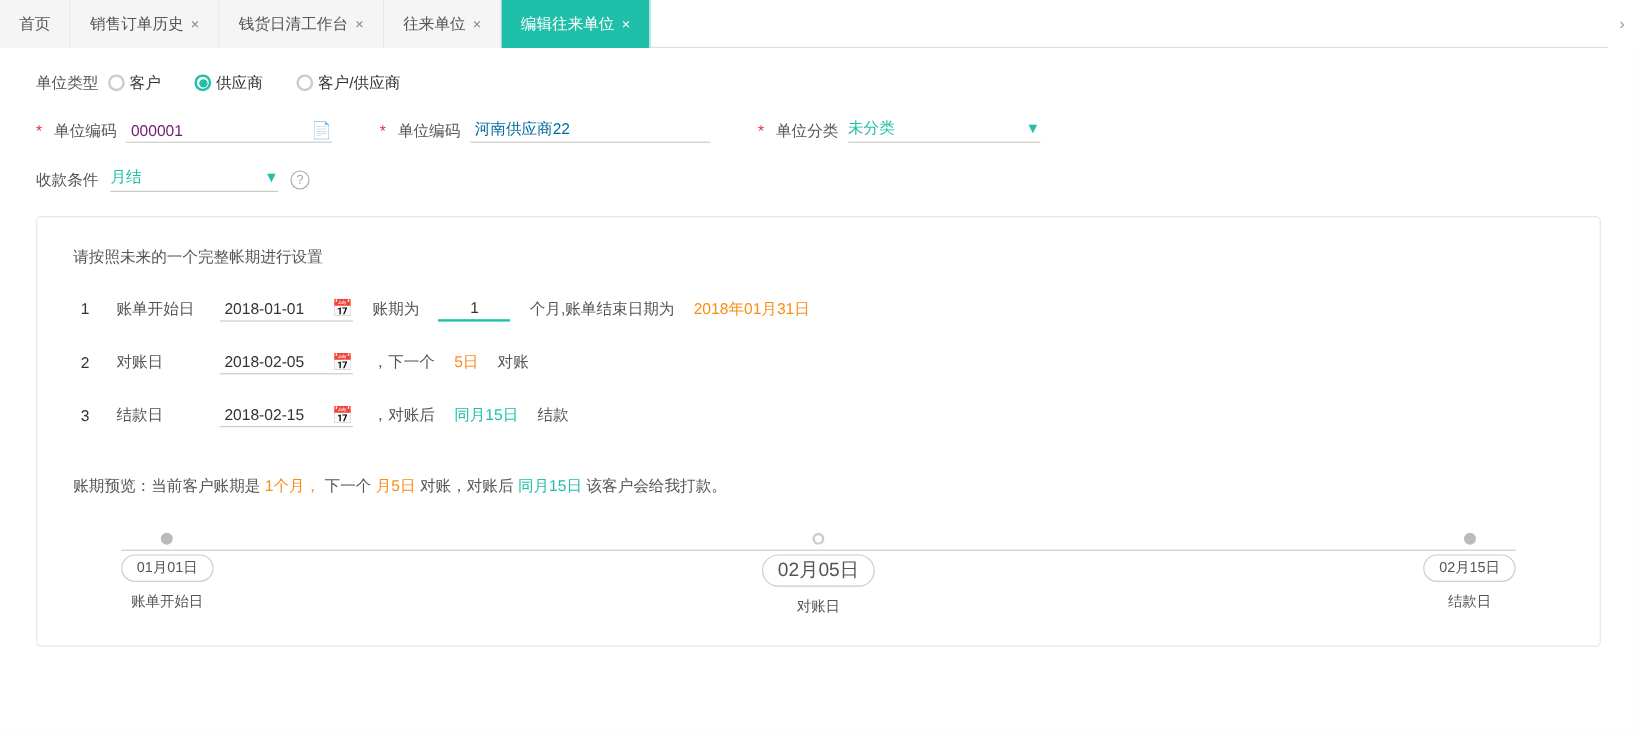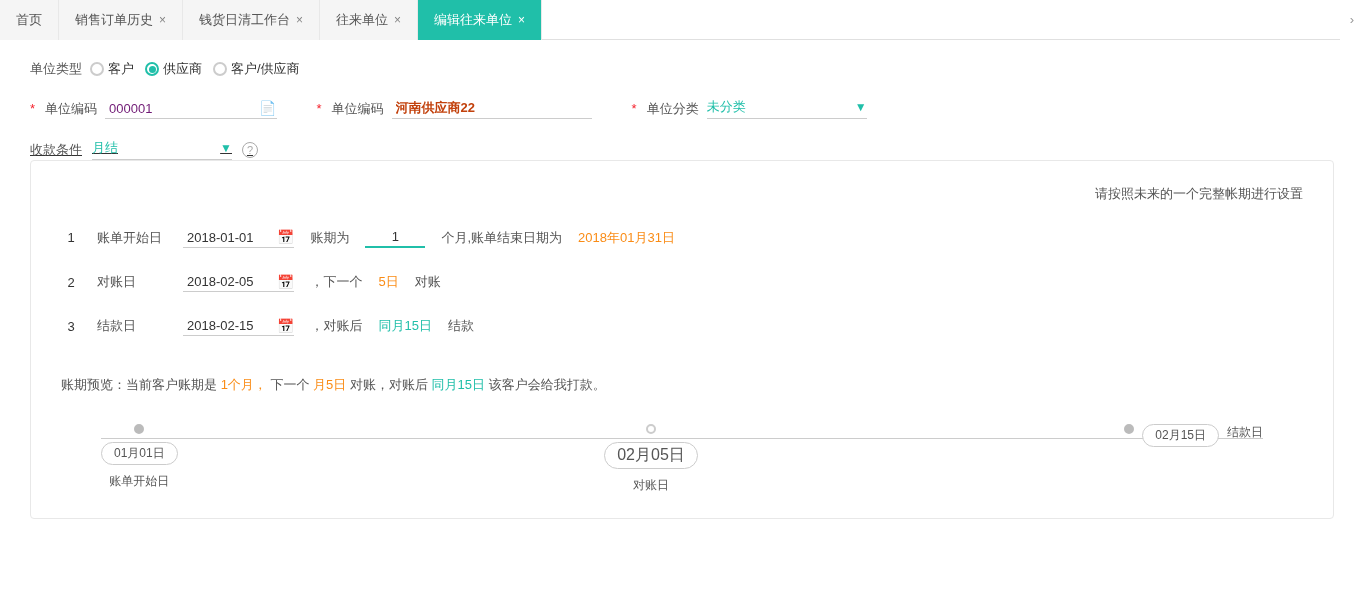--- a/index.html
+++ b/index.html
@@ -75,24 +75,23 @@
     .required-star {
       color: #f5222d;
       margin-right: 2px;
     }
     .form-input {
       border: none;
       border-bottom: 1px solid #ccc;
       outline: none;
       padding: 2px 4px;
       font-size: 13px;
-      color: #c2410c;
+      color: #0369a1;
       background: transparent;
       width: 160px;
-      font-weight: bold;
     }
     .input-with-icon {
       display: flex;
       align-items: center;
       border-bottom: 1px solid #ccc;
       gap: 4px;
     }
     .input-with-icon input {
       border: none;
       outline: none;
@@ -105,21 +104,21 @@
     .icon-btn {
       cursor: pointer;
       color: #aaa;
       font-size: 14px;
     }
 
     
     .radio-group {
       display: flex;
       align-items: center;
-      gap: 11px;
+      gap: 28px;
     }
     .radio-item {
       display: flex;
       align-items: center;
       gap: 4px;
       cursor: pointer;
     }
     .radio-circle {
       width: 14px;
       height: 14px;
@@ -154,21 +153,21 @@
       font-size: 13px;
       color: #20bfa9;
     }
     .chevron-icon { color: #20bfa9; font-size: 12px; }
 
     
     .payment-row {
       display: flex;
       align-items: center;
       gap: 10px;
-      text-decoration: underline;
+      margin-bottom: 20px;
     }
     .help-icon {
       width: 16px;
       height: 16px;
       border-radius: 50%;
       border: 1px solid #aaa;
       display: flex;
       align-items: center;
       justify-content: center;
       font-size: 11px;
@@ -181,21 +180,20 @@
       border: 1px solid #e8e8e8;
       border-radius: 4px;
       padding: 24px 30px;
       margin-bottom: 20px;
       background: #fff;
     }
     .card-title {
       font-size: 13px;
       color: #555;
       margin-bottom: 24px;
-      text-align: right;
     }
 
     
     .period-row {
       display: flex;
       align-items: center;
       margin-bottom: 24px;
       gap: 16px;
     }
     .period-num {
@@ -392,21 +390,21 @@
           <span style="font-size:12px;color:#555;">账单开始日</span>
         </div>
 
 
         <div style="display:flex; flex-direction:column; align-items:center; gap:8px;">
           <div style="width:10px;height:10px;border-radius:50%;background:#fff;border:2px solid #ccc;"></div>
           <div style="border:1px solid #ccc;border-radius:20px;padding:2px 12px;font-size:16px;color:#555;background:#fff;">02月05日</div>
           <span style="font-size:12px;color:#555;">对账日</span>
         </div>
 
-        <div style="display:flex; align-items:flex-start; gap:8px;">
+        <div style="display:flex; flex-direction:column; align-items:center; gap:8px;">
           <div style="width:10px;height:10px;border-radius:50%;background:#bbb;border:2px solid #bbb;"></div>
           <div style="border:1px solid #ccc;border-radius:20px;padding:2px 12px;font-size:12px;color:#555;background:#fff;">02月15日</div>
           <span style="font-size:12px;color:#555;">结款日</span>
         </div>
 
       </div>
     </div>
 
   </div>
 

